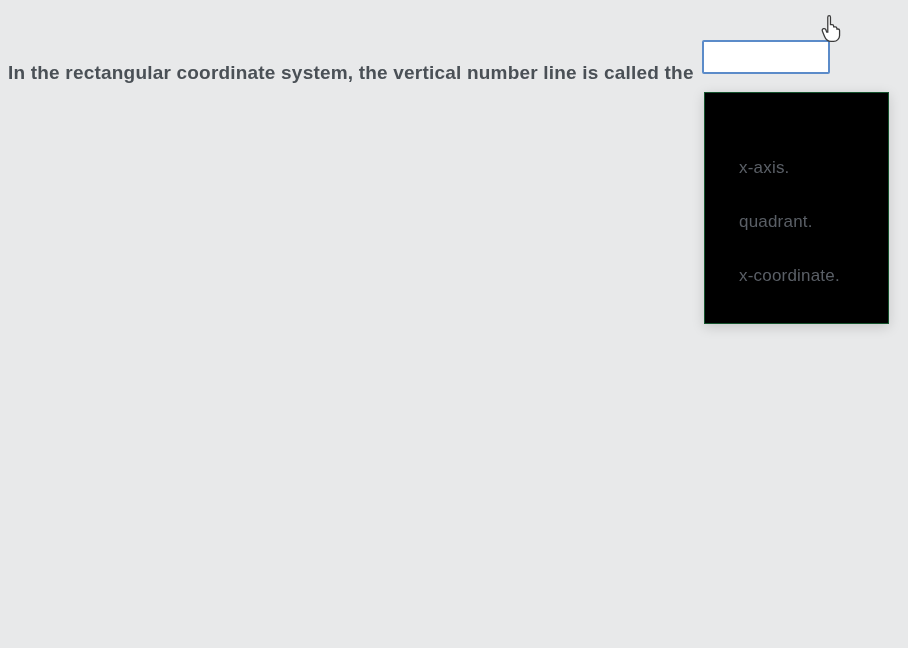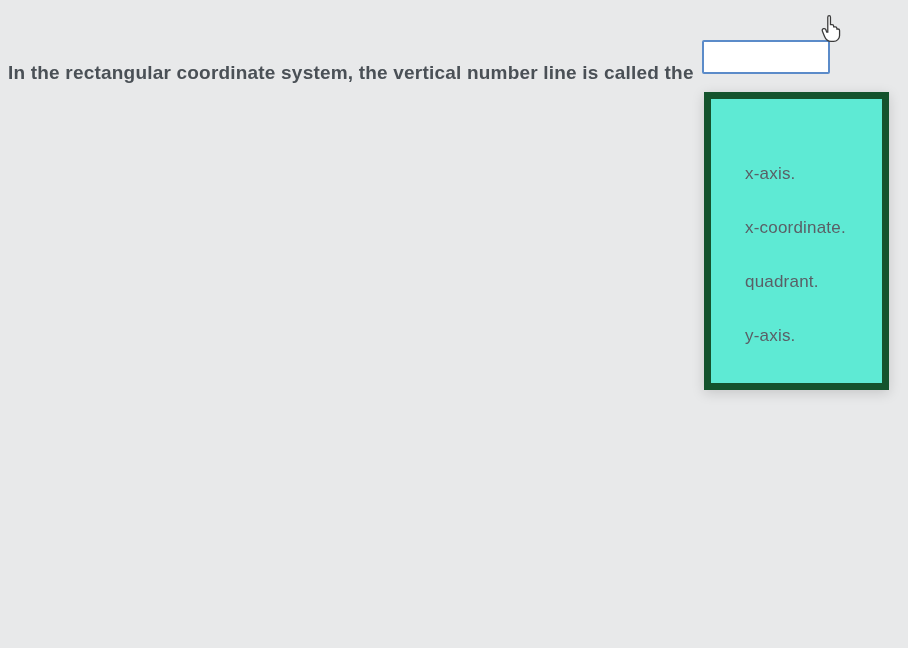--- a/index.html
+++ b/index.html
@@ -45,22 +45,22 @@
       width: 26px;
       height: 30px;
       z-index: 20;
       pointer-events: none;
     }
     .dropdown {
       position: absolute;
       top: 92px;
       left: 704px;
       width: 185px;
-      background: #5eead4;
-      border: 7px solid #14532d;
+      background: #000000;
+      border: 1px solid #14532d;
       box-shadow: 0 3px 12px rgba(0,0,0,0.15);
       padding: 48px 0 20px 0;
       z-index: 10;
     }
     .dropdown-item {
       padding: 17px 0 17px 34px;
       color: #5a5f66;
       font-size: 17px;
       font-weight: 500;
       cursor: pointer;
@@ -76,16 +76,15 @@
 </div>
 
 <div class="cursor-icon">
   <svg viewBox="0 0 24 28" width="26" height="30">
     <path d="M9 3 C9 2 9.5 1.5 10.3 1.5 C11 1.5 11.5 2 11.5 3 L11.5 10 L13 10 C13.8 10 14.5 10.6 14.5 11.5 L14.5 12 L16 12 C16.8 12 17.5 12.6 17.5 13.5 L17.5 14 L18.5 14 C19.3 14 20 14.6 20 15.5 L20 20 C20 23 17.5 25.5 14.5 25.5 L12 25.5 C9 25.5 7 23.5 6 21 L4 16 C3.5 15 4 14 5 13.7 C6 13.4 7 14 7.3 15 L8 17 L9 17 Z" fill="#ffffff" stroke="#3a3a3a" stroke-width="1.2"></path>
   </svg>
 </div>
 
 <div class="dropdown">
   <div class="dropdown-item">x-axis.</div>
+  <div class="dropdown-item">quadrant.</div>
   <div class="dropdown-item">x-coordinate.</div>
-  <div class="dropdown-item">quadrant.</div>
-  <div class="dropdown-item">y-axis.</div>
 </div>
 
 </body></html>

